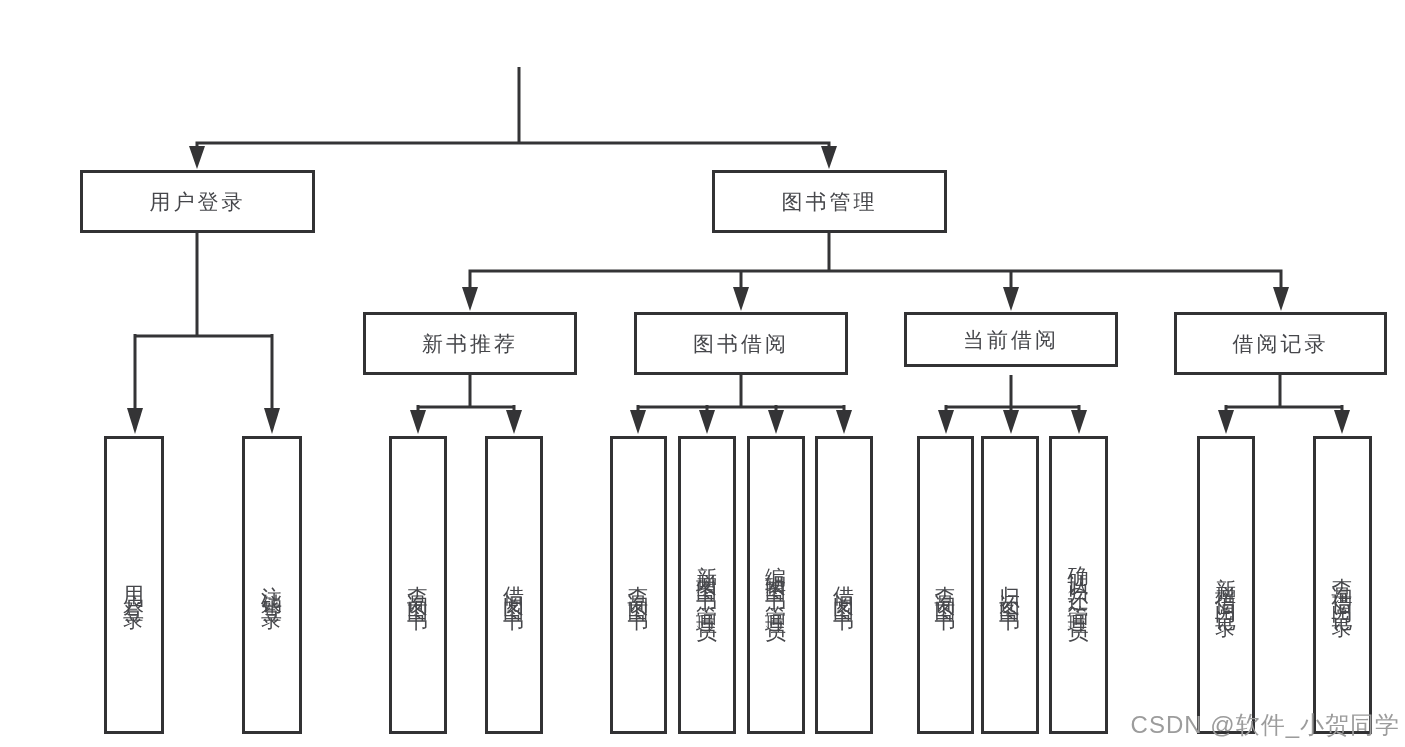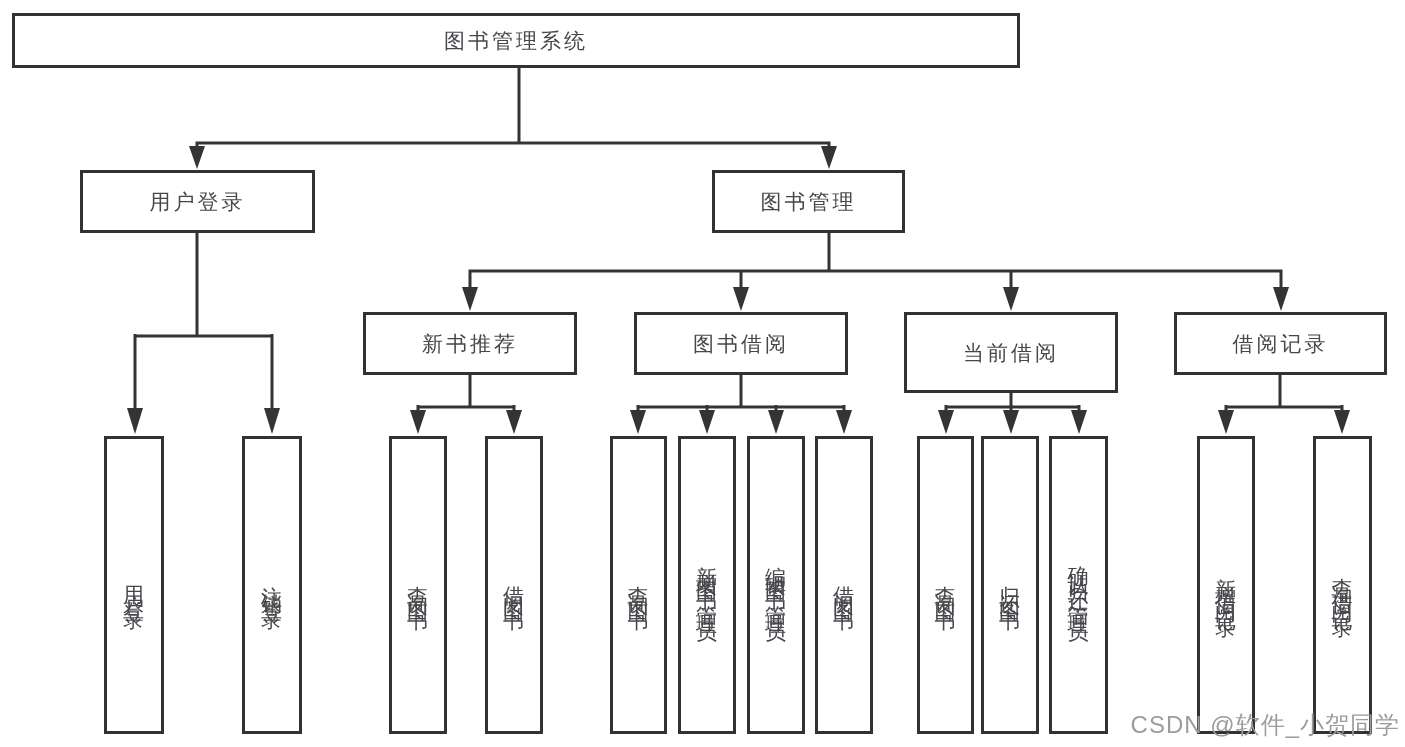--- a/index.html
+++ b/index.html
@@ -74,38 +74,35 @@
       <polygon points="768,410 784,410 776,434"></polygon>
       <polygon points="836,410 852,410 844,434"></polygon>
       <polygon points="938,410 954,410 946,434"></polygon>
       <polygon points="1003,410 1019,410 1011,434"></polygon>
       <polygon points="1071,410 1087,410 1079,434"></polygon>
       <polygon points="1218,410 1234,410 1226,434"></polygon>
       <polygon points="1334,410 1350,410 1342,434"></polygon>
     </g>
   </svg>
 
-  <div class="box" style="left:12px;top:13px;width:1008px;height:55px;">
-    <span>图书管理系统</span>
-  </div>
 
   <div class="box" style="left:80px;top:170px;width:235px;height:63px;">
     <span>用户登录</span>
   </div>
-  <div class="box" style="left:712px;top:170px;width:193px;height:63px;">
+  <div class="box" style="left:712px;top:170px;width:235px;height:63px;">
     <span>图书管理</span>
   </div>
 
   <div class="box" style="left:634px;top:312px;width:214px;height:63px;">
     <span>图书借阅</span>
   </div>
   <div class="box" style="left:363px;top:312px;width:214px;height:63px;">
     <span>新书推荐</span>
   </div>
-  <div class="box" style="left:904px;top:312px;width:214px;height:81px;">
+  <div class="box" style="left:904px;top:312px;width:214px;height:55px;">
     <span>当前借阅</span>
   </div>
   <div class="box" style="left:1174px;top:312px;width:213px;height:63px;">
     <span>借阅记录</span>
   </div>
 
   <div class="box leaf" style="left:104px;top:436px;width:60px;height:298px;">
     <span>用户登录</span>
   </div>
   <div class="box leaf" style="left:242px;top:436px;width:60px;height:298px;">

